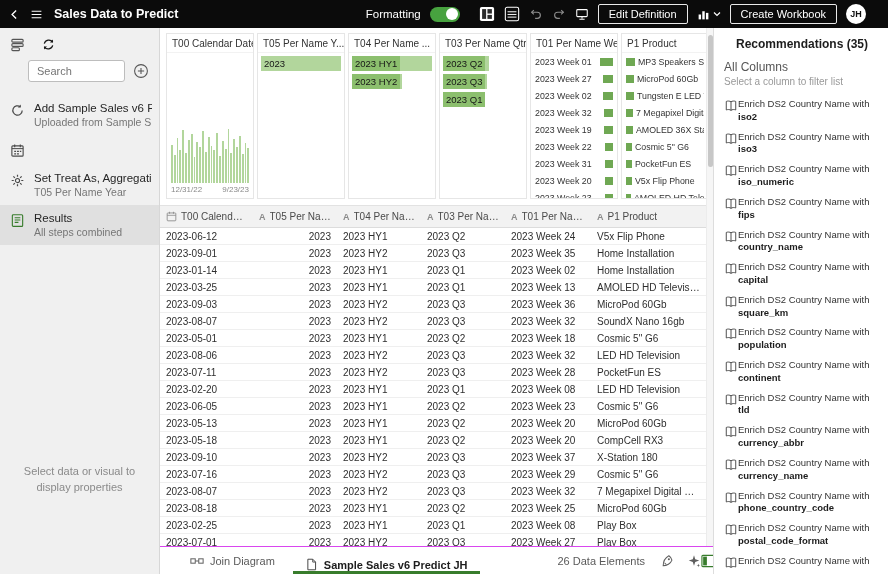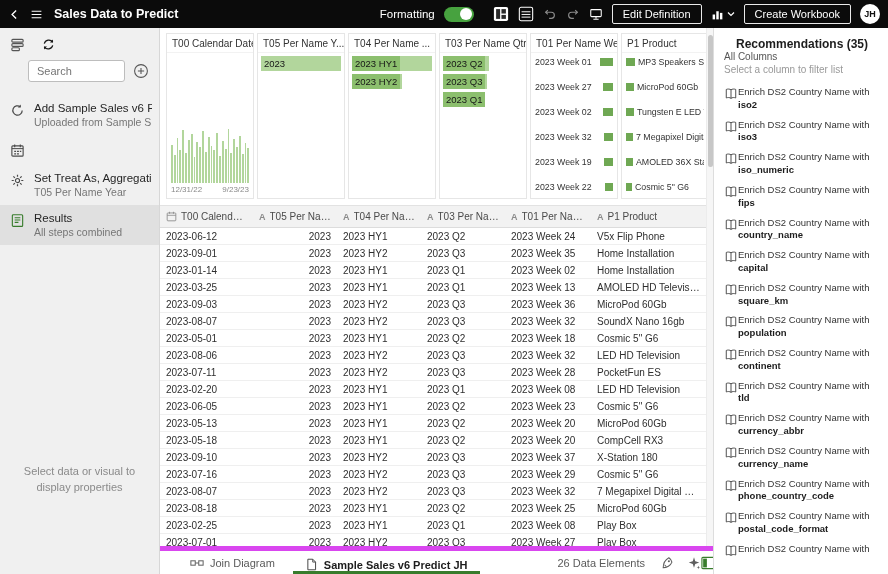--- a/index.html
+++ b/index.html
@@ -4,21 +4,21 @@
 <style>
   :root{
     --accent:#387c2c; --toggle:#47a23f; --bar:#b2d69c; --chip:#8cbf6e; --bar-dark:#6fa853;
   }
   *{margin:0;padding:0;box-sizing:border-box;}
   html,body{width:888px;height:574px;overflow:hidden;}
   body{font-family:"Liberation Sans","DejaVu Sans",sans-serif;background:#fff;color:#222;}
   .screen{width:888px;height:574px;display:flex;flex-direction:column;overflow:hidden;}
 
   
-  .topbar{height:28px;background:#0b0b0b;display:flex;align-items:center;color:#fff;padding:0 8px 0 8px;gap:9px;flex:0 0 auto;}
+  .topbar{height:28px;background:#0b0b0b;display:flex;align-items:center;color:#fff;padding:0 22px 0 8px;gap:9px;flex:0 0 auto;}
   .tb-icon{display:flex;align-items:center;color:#fff;cursor:pointer;}
   .tb-icon.dim{color:#8d8d8d;}
   .tb-title{font-size:12.5px;font-weight:bold;margin-left:2px;white-space:nowrap;}
   .tb-spacer{flex:1;}
   .tb-label{font-size:11.5px;white-space:nowrap;}
   .toggle{width:30px;height:15px;border-radius:8px;background:var(--toggle);position:relative;cursor:pointer;flex:0 0 auto;}
   .toggle::after{content:'';position:absolute;right:2px;top:1.5px;width:12px;height:12px;border-radius:50%;background:#fff;}
   .tb-btn{background:none;border:1px solid #e9e9e9;color:#fff;font-size:11px;height:20px;padding:0 10px;border-radius:2px;font-family:inherit;white-space:nowrap;cursor:pointer;}
   .viz-group{display:flex;align-items:center;gap:3px;cursor:pointer;}
   .avatar{width:20px;height:20px;border-radius:50%;background:#fff;color:#111;font-size:9px;font-weight:bold;display:flex;align-items:center;justify-content:center;cursor:pointer;flex:0 0 auto;}
@@ -53,55 +53,55 @@
   .pcard{width:88px;min-width:88px;border:1px solid #e6e6e6;background:#fff;display:flex;flex-direction:column;overflow:hidden;cursor:pointer;}
   .pcard:last-child{flex:1;}
   .pcard-title{font-size:10px;color:#333;padding:4px 5px 3px;white-space:nowrap;overflow:hidden;border-bottom:1px solid #f2f2f2;flex:0 0 auto;}
   .hist{margin-top:auto;display:flex;align-items:flex-end;gap:1px;height:74px;padding:0 4px;}
   .hist-bar{flex:1;background:var(--bar);}
   .hist-labels{display:flex;justify-content:space-between;font-size:8px;color:#8a8a8a;padding:2px 4px 4px;}
   .pbars{padding:3px;display:flex;flex-direction:column;gap:3px;}
   .pbar{height:15px;background:var(--bar);display:flex;align-items:center;font-size:9.5px;color:#161616;white-space:nowrap;overflow:hidden;cursor:pointer;}
   .pbar.plain{padding-left:3px;}
   .pbar .chip{background:var(--chip);height:100%;display:flex;align-items:center;padding:0 3px;}
-  .plist{padding:3px 4px;display:flex;flex-direction:column;gap:13px;}
+  .plist{padding:3px 4px;display:flex;flex-direction:column;gap:5px;}
   .plist-row{display:flex;align-items:center;justify-content:space-between;height:12px;font-size:8.8px;color:#333;gap:3px;cursor:pointer;}
   .plist-row .lbl{flex:1;min-width:0;white-space:nowrap;overflow:hidden;}
   .mini-bar{height:8px;background:var(--bar-dark);flex:0 0 auto;}
 
   .table{flex:1;display:flex;flex-direction:column;overflow:hidden;}
   .t-head{display:flex;height:22px;background:#f2f2f2;border-bottom:1px solid #dcdcdc;align-items:center;flex:0 0 auto;}
   .th{display:flex;align-items:center;gap:4px;font-size:10px;color:#4a4a4a;padding:0 6px;white-space:nowrap;overflow:hidden;cursor:pointer;}
   .type-badge{color:#8a8a8a;font-size:9px;font-weight:bold;flex:0 0 auto;}
   .type-icon{color:#8a8a8a;display:flex;flex:0 0 auto;}
   .th-label{overflow:hidden;text-overflow:ellipsis;}
   .t-body{flex:1;overflow:hidden;}
   .tr{display:flex;height:17px;border-bottom:1px solid #efefef;align-items:center;}
   .td{font-size:10px;color:#2e2e2e;padding:0 6px;white-space:nowrap;overflow:hidden;text-overflow:ellipsis;}
   .c0{width:93px;flex:0 0 93px;} .c1{width:84px;flex:0 0 84px;} .c2{width:84px;flex:0 0 84px;}
   .c3{width:84px;flex:0 0 84px;} .c4{width:86px;flex:0 0 86px;} .c5{flex:1;min-width:0;}
   .td.c1{text-align:right;}
 
   
-  .bottombar{height:28px;flex:0 0 28px;border-top:5px solid #d946ef;background:#fff;display:flex;align-items:center;padding:0 8px 0 30px;}
+  .bottombar{height:28px;flex:0 0 28px;border-top:1px solid #d946ef;background:#fff;display:flex;align-items:center;padding:0 8px 0 30px;}
   .bb-item{display:flex;gap:6px;align-items:center;color:#5a5a5a;font-size:11px;white-space:nowrap;cursor:pointer;}
   .bb-item .bi{display:flex;color:#666;}
   .bb-tab{display:flex;gap:6px;align-items:flex-end;font-size:11px;font-weight:bold;color:#1d1d1d;height:100%;padding:3px 12px 0;margin-left:18px;border-bottom:3px solid var(--accent);white-space:nowrap;cursor:pointer;}
   .bb-tab .bi{display:flex;color:#444;}
   .bb-count{margin-left:78px;color:#5a5a5a;font-size:11px;white-space:nowrap;}
   .bb-ic{display:flex;color:#5f5f5f;cursor:pointer;}
   .bb-ic.first{margin-left:16px;}
   .bb-ic + .bb-ic{margin-left:12px;}
   .bb-right{margin-left:auto;display:flex;gap:9px;align-items:center;padding-right:2px;}
   .bb-right .bb-ic{color:var(--accent);margin-left:0;}
 
   
   .recs{width:175px;flex:0 0 175px;border-left:1px solid #ddd;background:#fff;padding:9px 4px 0 10px;overflow:hidden;display:flex;flex-direction:column;}
   .recs-title{font-size:12px;font-weight:bold;color:#1d1d1d;padding-left:12px;}
-  .recs-sub1{font-size:10px;color:#555;}
+  .recs-sub1{margin-top:9px;font-size:12px;color:#555;}
   .recs-sub2{margin-top:2px;font-size:10px;color:#999;}
   #recs-list{margin-top:4px;}
   .rec-item{display:flex;margin-top:7px;align-items:flex-start;cursor:pointer;}
   .rec-icon{color:#4a4a4a;margin-top:1px;flex:0 0 auto;display:flex;}
   .rec-text{font-size:9.5px;color:#333;line-height:1.35;min-width:0;}
   .rec-field{font-weight:bold;display:block;color:#1d1d1d;word-break:break-all;}
 </style>
 </head>
 <body>
 

